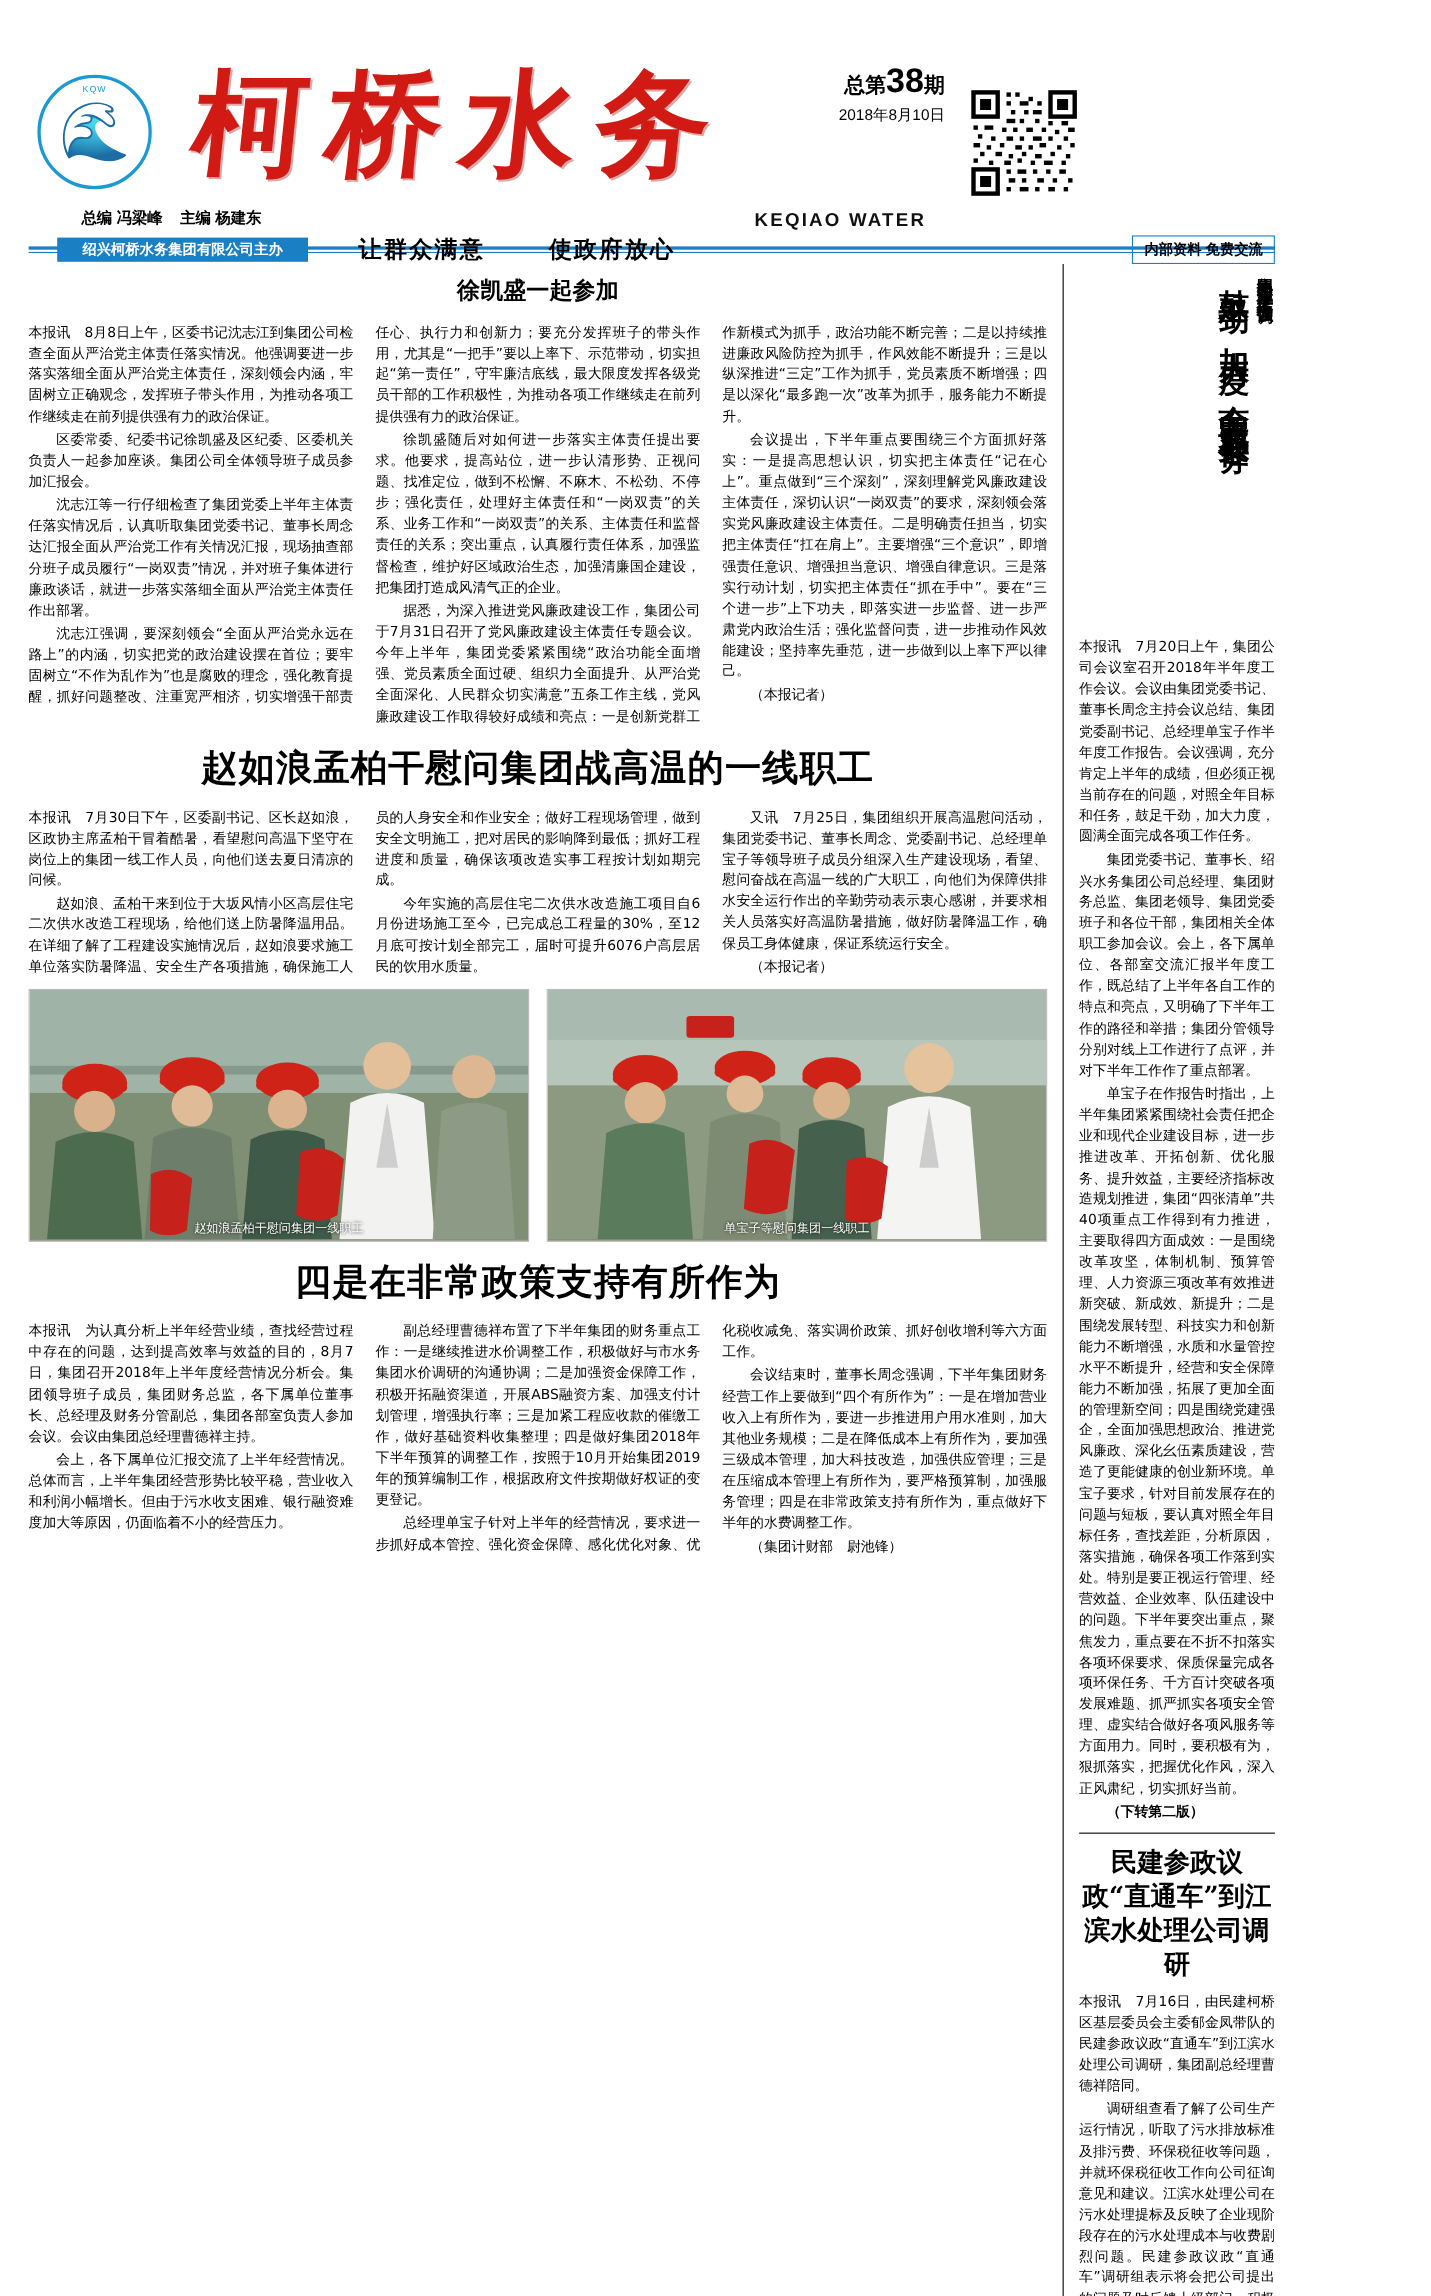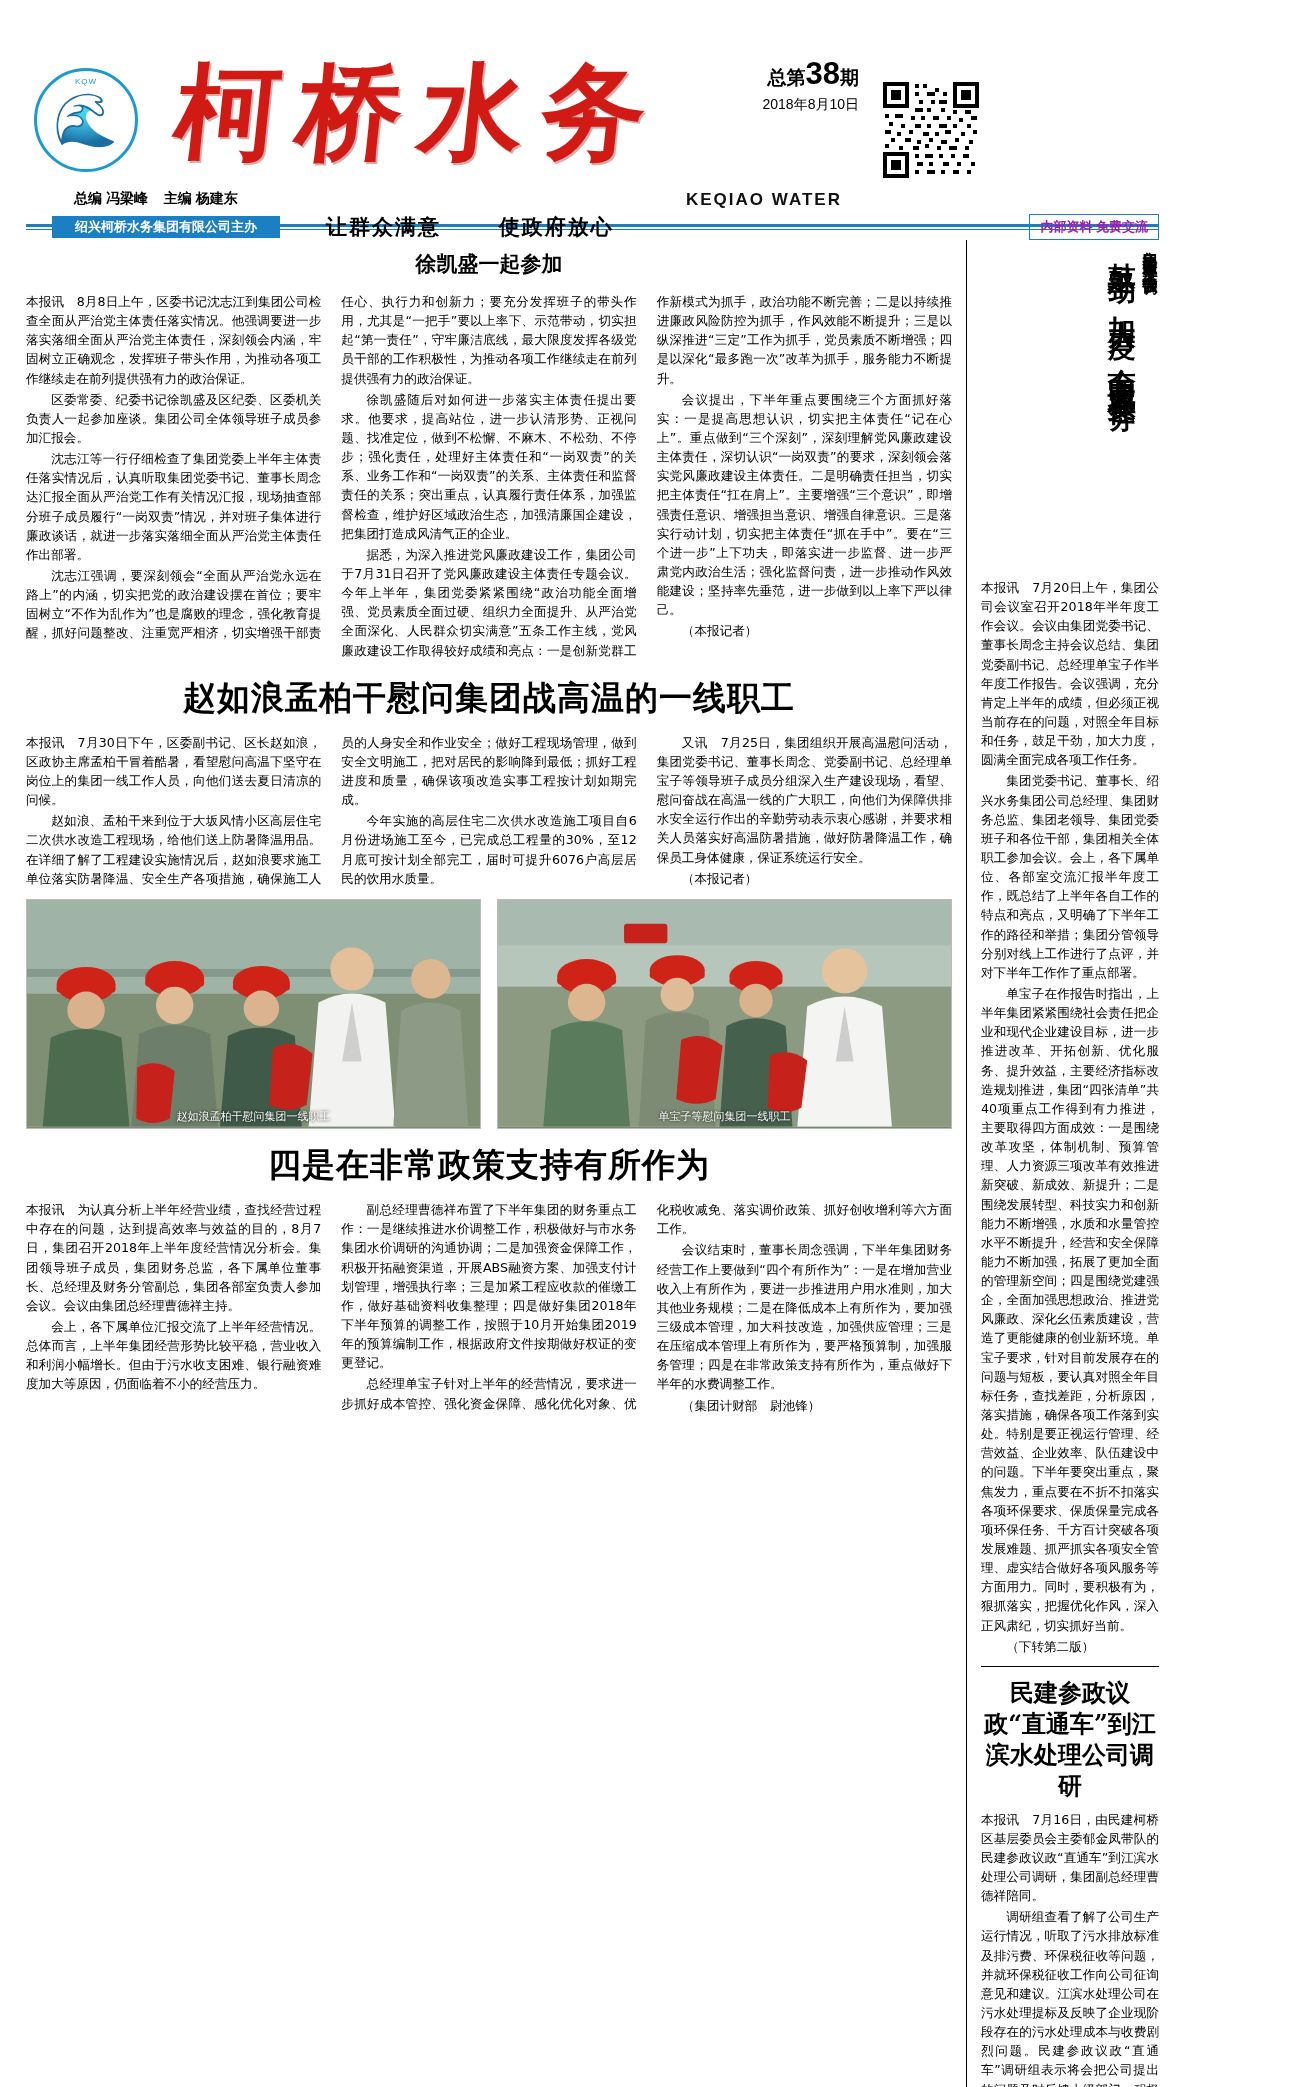--- a/index.html
+++ b/index.html
@@ -47,21 +47,21 @@
   .credits span { margin-right:12px; }
 
   .org-bar {
     position:absolute; left:26px; top:198px; width:228px; height:22px;
     background:#1b7fc4; color:#fff; font-size:13px;
     display:flex; align-items:center; justify-content:center; font-weight:700;
   }
   .slogan { position:absolute; left:300px; top:195px; font-size:21px; font-weight:700; letter-spacing:2px; }
   .slogan span { margin-right:50px; }
   .internal-box {
-    position:absolute; right:0px; top:196px; border:1.5px solid #1b7fc4; color:#a21caf;
+    position:absolute; right:0px; top:196px; border:1.5px solid #1b7fc4; color:#000000;
     font-size:13px; padding:3px 10px; font-weight:700;
   }
 
   .rule-thick { border-top:3px solid #1b7fc4; margin-top:6px; }
   .rule-thin { border-top:1px solid #1b7fc4; margin-top:2px; }
 
   
   .body-grid { display:flex; margin-top:10px; }
   .col-left { width: 940px; padding-right:14px; }
   .col-right { width: 295px; border-left:1px solid #000; padding-left:14px; }
@@ -118,21 +118,21 @@
     writing-mode: vertical-rl; text-orientation: upright;
     font-family:"DejaVu Serif", serif;
     font-size:28px; font-weight:700; letter-spacing:5px; line-height:1.18;
     height:330px;
   }
   .right-body p {
     margin:0 0 2px 0; font-size:12.6px; line-height:1.52; text-align:justify; text-indent:2em;
     font-family:"DejaVu Sans", sans-serif;
   }
   .right-body p.lead { text-indent:0; }
-  .cont-note { text-align:right; font-size:12.5px; font-weight:400; margin-top:4px; }
+  .cont-note { text-align:right; font-size:12.5px; font-weight:700; margin-top:4px; }
 
   .rh-title {
     font-family:"DejaVu Serif", serif; font-size:24px; font-weight:700;
     text-align:center; line-height:1.3; margin:10px 0 8px 0;
   }
 
   .sig { text-align:right; font-size:12.5px; margin-top:4px; }
 
   
   .ph-bg-a { background:linear-gradient(180deg,#cfe0ea 0%,#b8cbd6 38%,#9aab9a 60%,#7d8c74 100%); }

